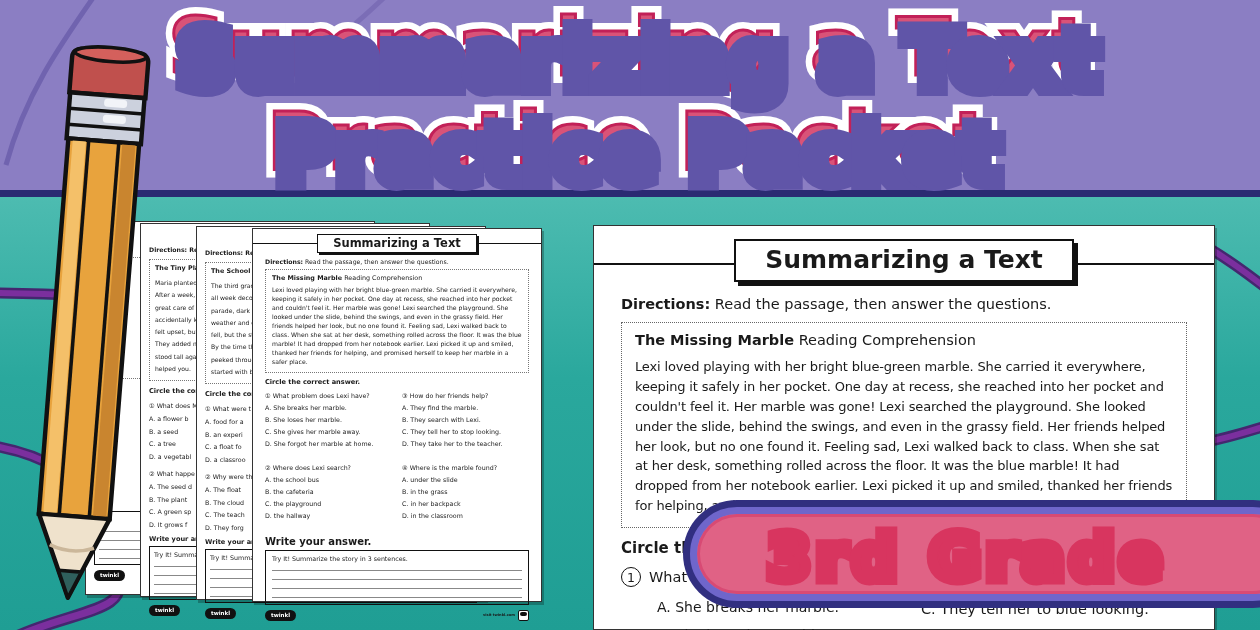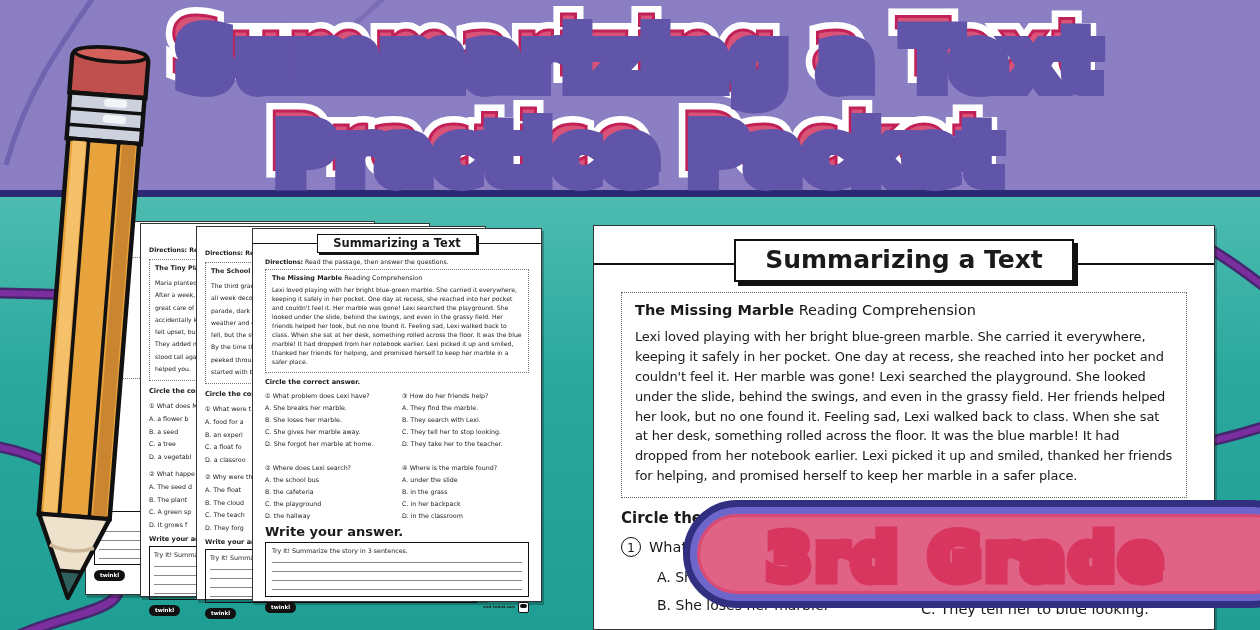--- a/index.html
+++ b/index.html
@@ -53,21 +53,21 @@
                border:1.5px solid #111; box-shadow:2px 2px 0 #111; text-align:center;
                font-size:11.5px; font-weight:bold; padding:1px 0 2px; z-index:2; }
   .mini-rule { position:absolute; left:0; top:14px; width:100%; border-top:1px solid #111; }
   .dir-mini { margin-top:5px; font-size:6.2px; }
   .pass-mini { margin-top:4px; border:1px dotted #777; padding:4px 6px 5px; }
   .pass-title-mini { font-size:6.4px; margin-bottom:4px; }
   .pass-body-mini { font-size:6.1px; line-height:1.47; }
   .circle-mini { margin-top:5px; font-size:6.6px; font-weight:bold; }
   .qcols { display:flex; gap:10px; margin-top:4px; }
   .qcol { width:128px; font-size:6.3px; line-height:12px; }
-  .write-mini { margin-top:2px; font-size:13px; font-weight:bold; }
+  .write-mini { margin-top:14px; font-size:10px; font-weight:bold; }
   .tryit { margin-top:3px; border:1px solid #111; padding:4px 6px 6px; font-size:6.3px; }
   .tryit-lines div { border-bottom:1px solid #888; height:9px; }
   .mini-footer { display:flex; justify-content:space-between; align-items:center; margin-top:5px; }
   .cloud-logo { background:#111; color:#fff; font-size:5.5px; font-weight:bold;
                 border-radius:7px; padding:2px 6px 3px; }
   .visit { font-size:3.6px; font-weight:bold; display:flex; align-items:center; gap:3px; }
   .mini-badge { width:11px; height:11px; border:1px solid #111; border-radius:2px;
                 background:#fff; position:relative; }
   .mini-badge::after { content:""; position:absolute; left:1px; top:1px; width:7px; height:4px;
                        background:#111; border-radius:3px; }
@@ -291,20 +291,23 @@
     <span class="visit">
       <span>visit twinkl.com</span>
       <span class="mini-badge"></span>
     </span>
   </div>
 </div>
 
 <div class="sheet sheet-big">
   <div class="big-rule"></div>
   <div class="tbox-big">Summarizing a Text</div>
+  <div class="dir-big">
+    <b>Directions:</b><span> Read the passage, then answer the questions.</span>
+  </div>
   <div class="pass-big">
     <div class="pass-title">
       <b>The Missing Marble</b><span> Reading Comprehension</span>
     </div>
     <div class="pass-body-big">Lexi loved playing with her bright blue-green marble. She carried it everywhere, keeping it safely in her pocket. One day at recess, she reached into her pocket and couldn't feel it. Her marble was gone! Lexi searched the playground. She looked under the slide, behind the swings, and even in the grassy field. Her friends helped her look, but no one found it. Feeling sad, Lexi walked back to class. When she sat at her desk, something rolled across the floor. It was the blue marble! It had dropped from her notebook earlier. Lexi picked it up and smiled, thanked her friends for helping, and promised herself to keep her marble in a safer place.</div>
   </div>
   <div class="circle-big">Circle the correct answer.</div>
   <div class="q-big">
     <span class="qnum">1</span>
     <span>What problem does Lexi have?</span>

